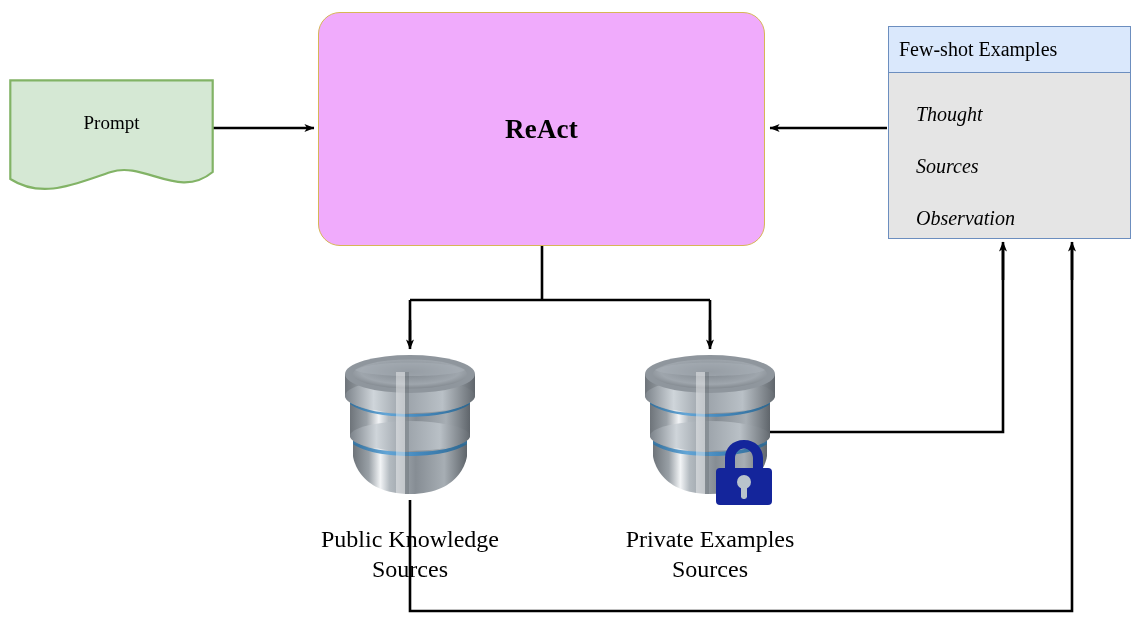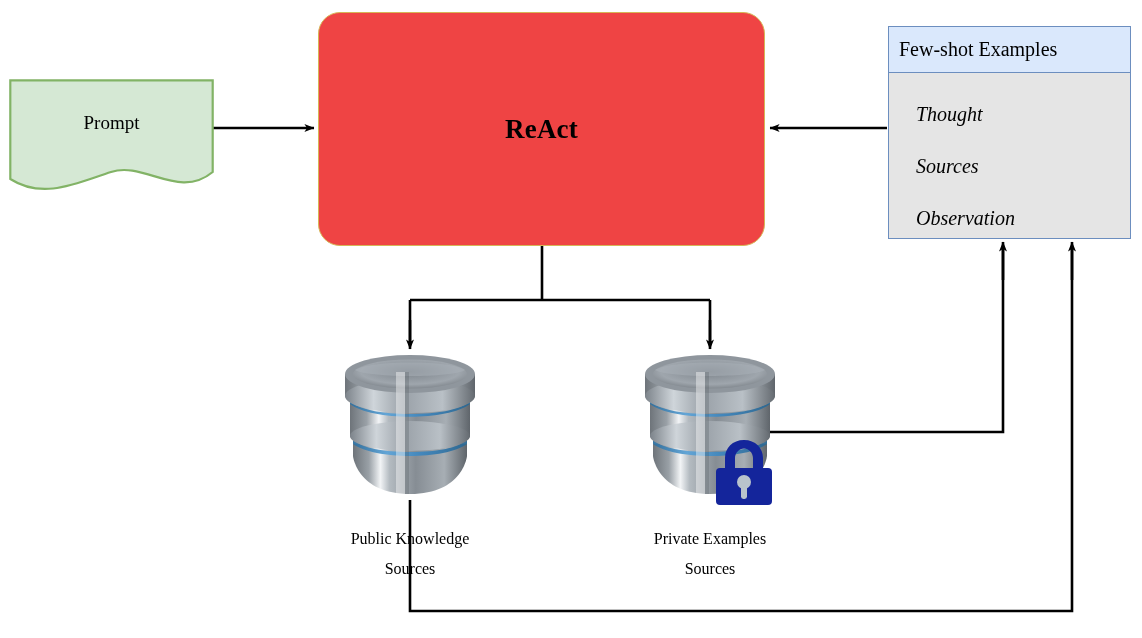--- a/index.html
+++ b/index.html
@@ -40,21 +40,21 @@
     color: #000;
     pointer-events: none;
   }
 
   
   #react-node {
     left: 318px;
     top: 12px;
     width: 447px;
     height: 234px;
-    background: #ef4444;
+    background: #f0abfc;
     border: 1.6px solid #d6b656;
     border-radius: 22px;
     box-sizing: border-box;
     display: flex;
     align-items: center;
     justify-content: center;
   }
   #react-label {
     font-size: 27px;
     font-weight: bold;
@@ -102,21 +102,21 @@
   
   .db-icon { width: 150px; height: 160px; }
   .db-icon svg { display: block; }
   #db-public  { left: 335px; top: 348px; }
   #db-private { left: 635px; top: 348px; }
 
   .db-label {
     position: absolute;
     width: 280px;
     text-align: center;
-    font-size: 16px;
+    font-size: 24px;
     line-height: 30px;
     color: #000;
   }
   #db-public-label  { left: 270px; top: 524px; }
   #db-private-label { left: 570px; top: 524px; }
 
   
   #lock-badge {
     left: 713px;
     top: 437px;

